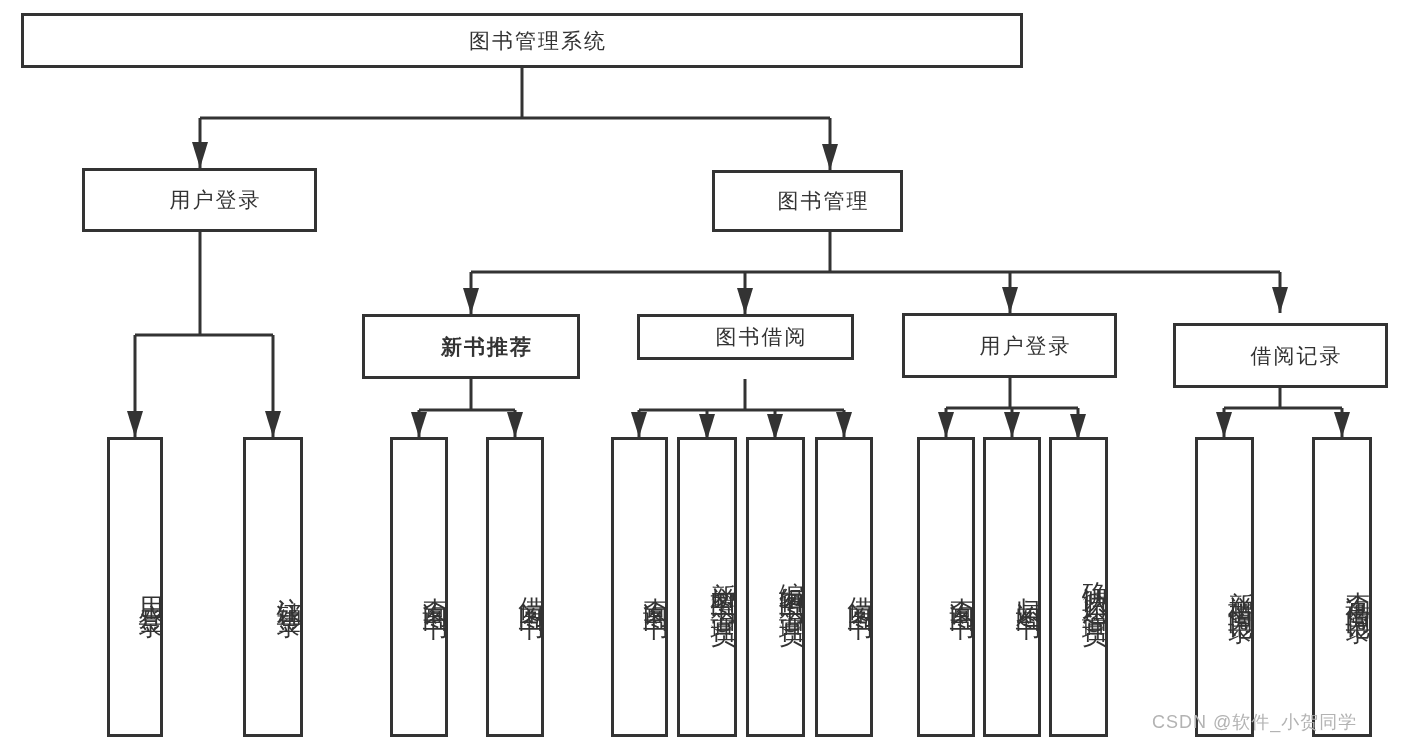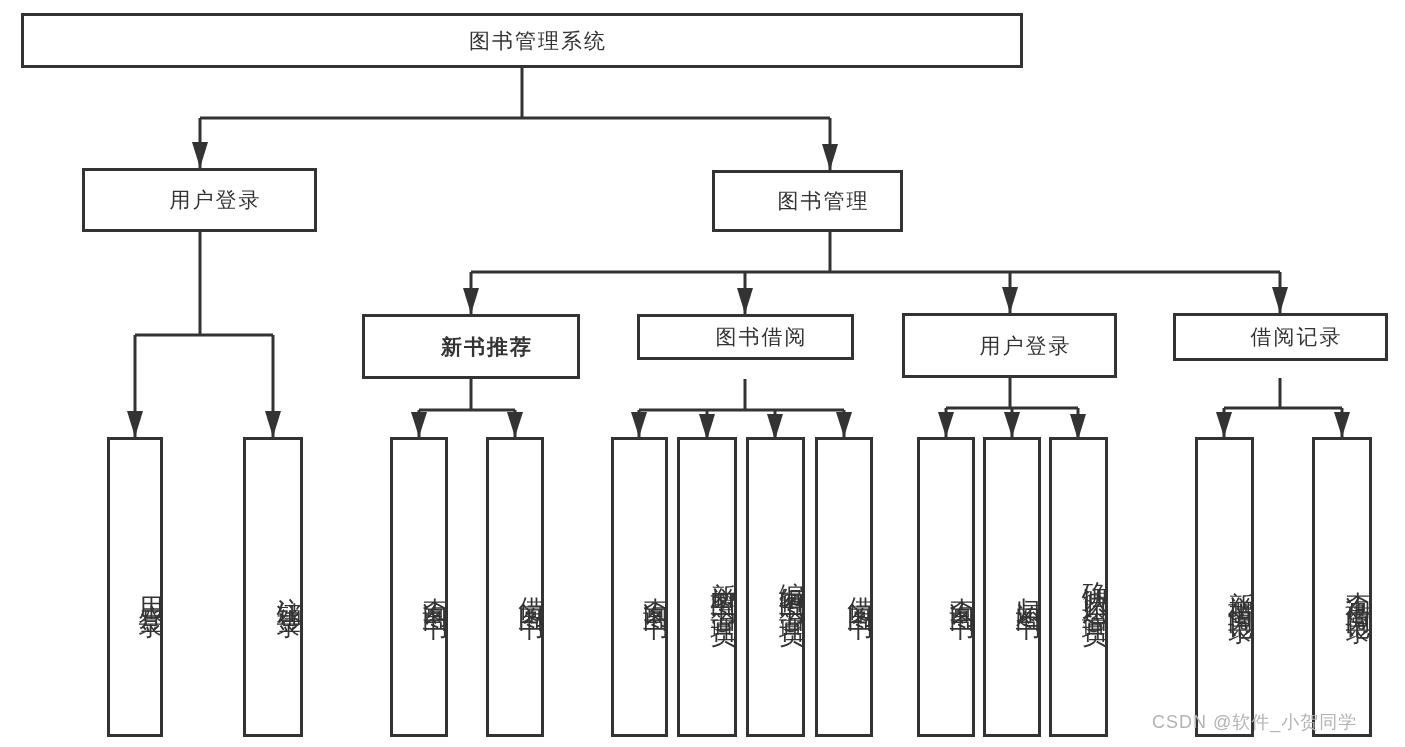--- a/index.html
+++ b/index.html
@@ -41,21 +41,21 @@
     line-height: 1;
     padding-top: 4px;
   }
   
   .n-root            { left: 21px;   top: 13px;  width: 1002px; height: 55px; }
   .n-user-login      { left: 82px;   top: 168px; width: 235px;  height: 64px; }
   .n-book-mgmt       { left: 712px;  top: 170px; width: 191px;  height: 62px; }
   .n-new-book-rec    { left: 362px;  top: 314px; width: 218px;  height: 65px; font-weight: bold; }
   .n-book-borrow     { left: 637px;  top: 314px; width: 217px;  height: 46px; }
   .n-current-borrow  { left: 902px;  top: 313px; width: 215px;  height: 65px; }
-  .n-borrow-records  { left: 1173px; top: 313px; width: 215px;  height: 48px; }
+  .n-borrow-records  { left: 1173px; top: 323px; width: 215px;  height: 65px; }
   .n-ul-user-login   { left: 107px;  top: 437px; width: 56px;   height: 300px; }
   .n-ul-logout       { left: 243px;  top: 437px; width: 60px;   height: 300px; }
   .n-nr-query        { left: 390px;  top: 437px; width: 58px;   height: 300px; }
   .n-nr-borrow       { left: 486px;  top: 437px; width: 58px;   height: 300px; }
   .n-bb-query        { left: 611px;  top: 437px; width: 57px;   height: 300px; }
   .n-bb-add          { left: 677px;  top: 437px; width: 60px;   height: 300px; }
   .n-bb-edit         { left: 746px;  top: 437px; width: 59px;   height: 300px; }
   .n-bb-borrow       { left: 815px;  top: 437px; width: 58px;   height: 300px; }
   .n-cb-query        { left: 917px;  top: 437px; width: 58px;   height: 300px; }
   .n-cb-return       { left: 983px;  top: 437px; width: 58px;   height: 300px; }

